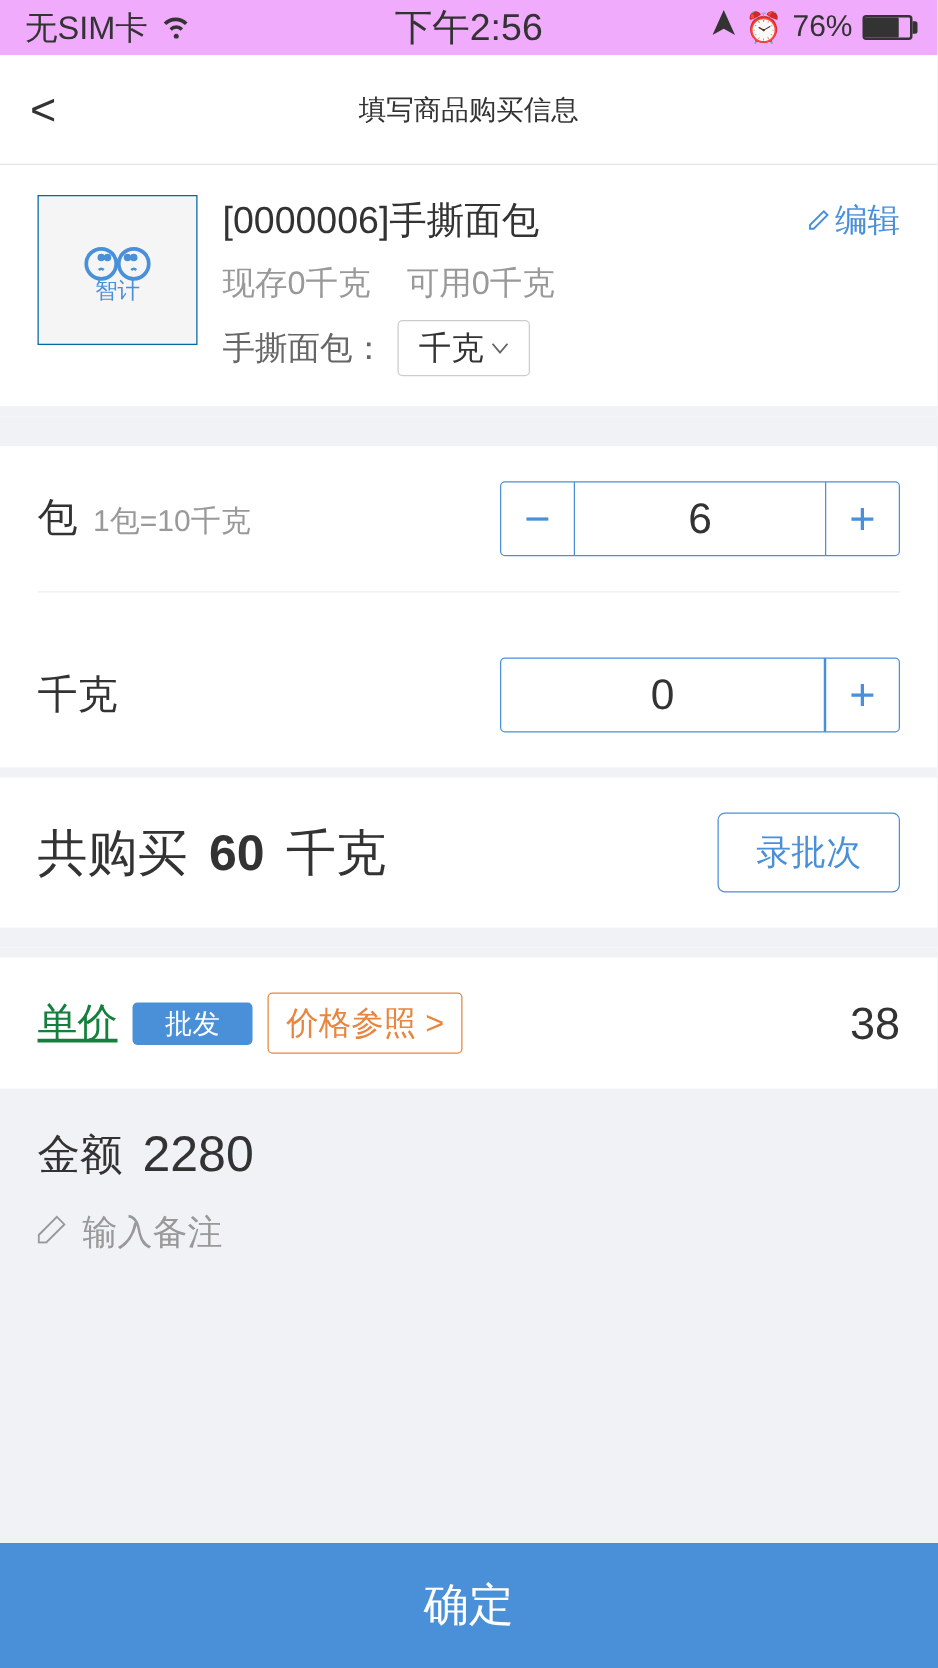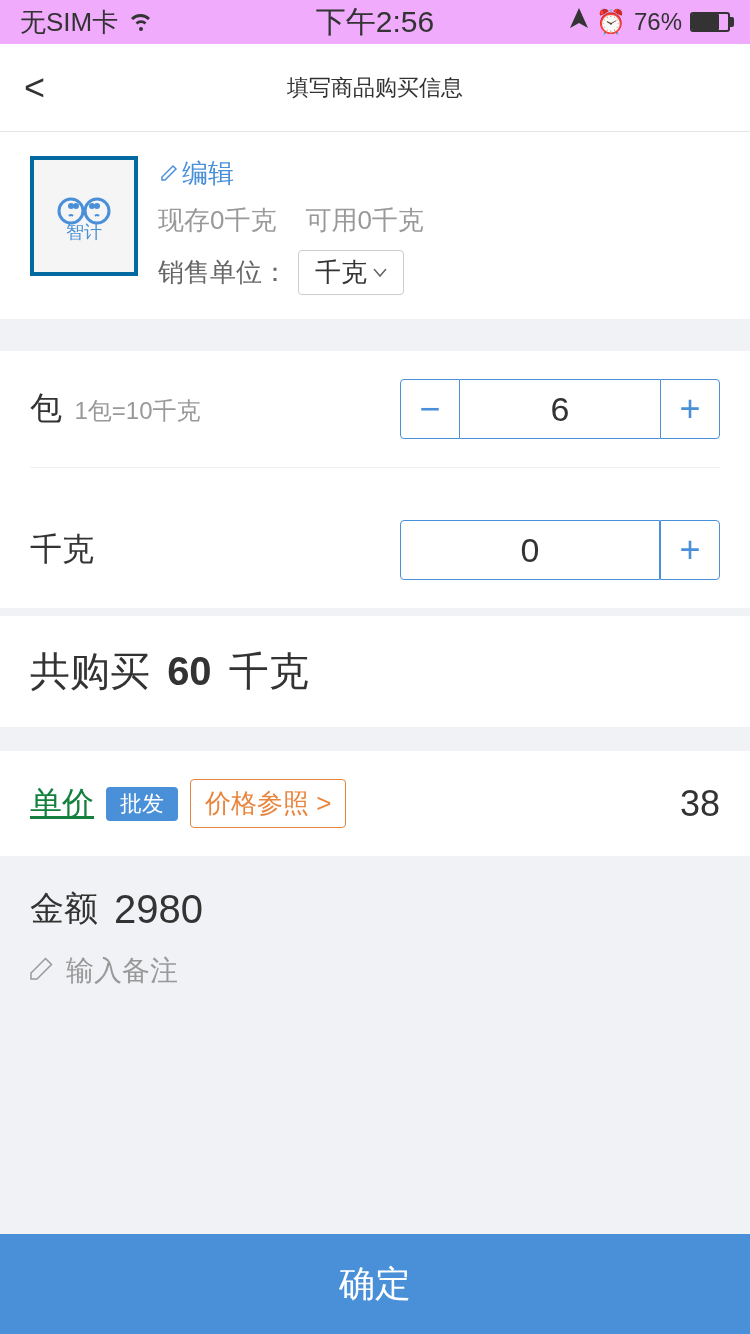--- a/index.html
+++ b/index.html
@@ -90,24 +90,24 @@
       font-size: 36px;
       color: #333;
       cursor: pointer;
     }
     .nav-title {
       font-size: 22px;
       font-weight: 500;
       color: #333;
     }
     .product-image {
-      width: 108px;
+      width: 128px;
       height: 120px;
       background: #f5f5f5;
-      border: 4px solid #0369a1;
+      border: 1px solid #0369a1;
       display: flex;
       align-items: center;
       justify-content: center;
       flex-shrink: 0;
     }
     .product-info {
       flex: 1;
     }
     .product-name-row {
       display: flex;
@@ -261,21 +261,21 @@
     }
     .price-label {
       font-size: 32px;
       color: #15803d;
       text-decoration: underline;
     }
     .batch-tag {
       background: #4a90d9;
       color: #fff;
       font-size: 22px;
-      padding: 2px 14px;
+      padding: 2px 26px;
       border-radius: 4px;
     }
     .price-ref-btn {
       border: 1px solid #e8853e;
       border-radius: 4px;
       padding: 6px 14px;
       font-size: 26px;
       color: #e8853e;
       background: #fff;
       display: flex;
@@ -383,34 +383,35 @@
       <circle cx="27" cy="20" r="3" fill="#4a90d9"></circle>
       <circle cx="48" cy="20" r="3" fill="#4a90d9"></circle>
       <circle cx="43" cy="20" r="3" fill="#4a90d9"></circle>
       <path d="M20 30 Q22 28 24 30" stroke="#4a90d9" stroke-width="2" fill="none"></path>
       <path d="M46 30 Q48 28 50 30" stroke="#4a90d9" stroke-width="2" fill="none"></path>
       <text x="35" y="52" text-anchor="middle" font-size="18" fill="#4a90d9" font-family="sans-serif">智计</text>
     </svg>
   </div>
   <div class="product-info">
     <div class="product-name-row">
+      <span class="product-name">[0000006]手撕面包</span>
       <span class="edit-link">
         <svg width="20" height="20" viewBox="0 0 20 20">
             <path d="M15 2l3 3-11 11H4v-3L15 2z" fill="none" stroke="#4a90d9" stroke-width="1.5"></path>
           </svg>
         <span>编辑</span>
       </span>
     </div>
     <div class="product-stock">
       <span>现存0千克</span>
       &nbsp;&nbsp;
       <span>可用0千克</span>
     </div>
     <div class="product-unit-row">
-      <span class="unit-label">销售单位：</span>
+      <span class="unit-label">手撕面包：</span>
       <div class="unit-select">
         <span>千克</span>
         <svg width="14" height="10" viewBox="0 0 14 10">
             <path d="M1 1l6 7 6-7" fill="none" stroke="#666" stroke-width="1.5"></path>
           </svg>
       </div>
     </div>
   </div>
 </div>
 
@@ -436,37 +437,38 @@
     </div>
   </div>
 </div>
 
 <div class="total-section" style="border-top: 8px solid #f0f2f5;">
   <div class="total-text">
     <span>共购买</span>
     <strong>60</strong>
     <span>千克</span>
   </div>
+  <button class="batch-btn">录批次</button>
 </div>
 
 <div class="price-section" style="border-top: 8px solid #f0f2f5;">
   <div class="price-left">
     <span class="price-label">单价</span>
     <span class="batch-tag">批发</span>
     <button class="price-ref-btn">
       <span>价格参照 &gt;</span>
     </button>
   </div>
   <span class="price-value">38</span>
 </div>
 
 <div style="background:#f0f2f5; padding: 30px 30px 20px 30px;">
   <div class="amount-row">
     <span class="amount-label">金额</span>
-    <span class="amount-value">2980</span>
+    <span class="amount-value">2280</span>
   </div>
   <div class="remark-row">
     <span class="pencil-icon">
       <svg width="24" height="24" viewBox="0 0 24 24">
           <path d="M15.5 2.5l6 6L7 23H1v-6L15.5 2.5z" fill="none" stroke="#999" stroke-width="1.5"></path>
         </svg>
     </span>
     <span class="remark-text">输入备注</span>
   </div>
 </div>

